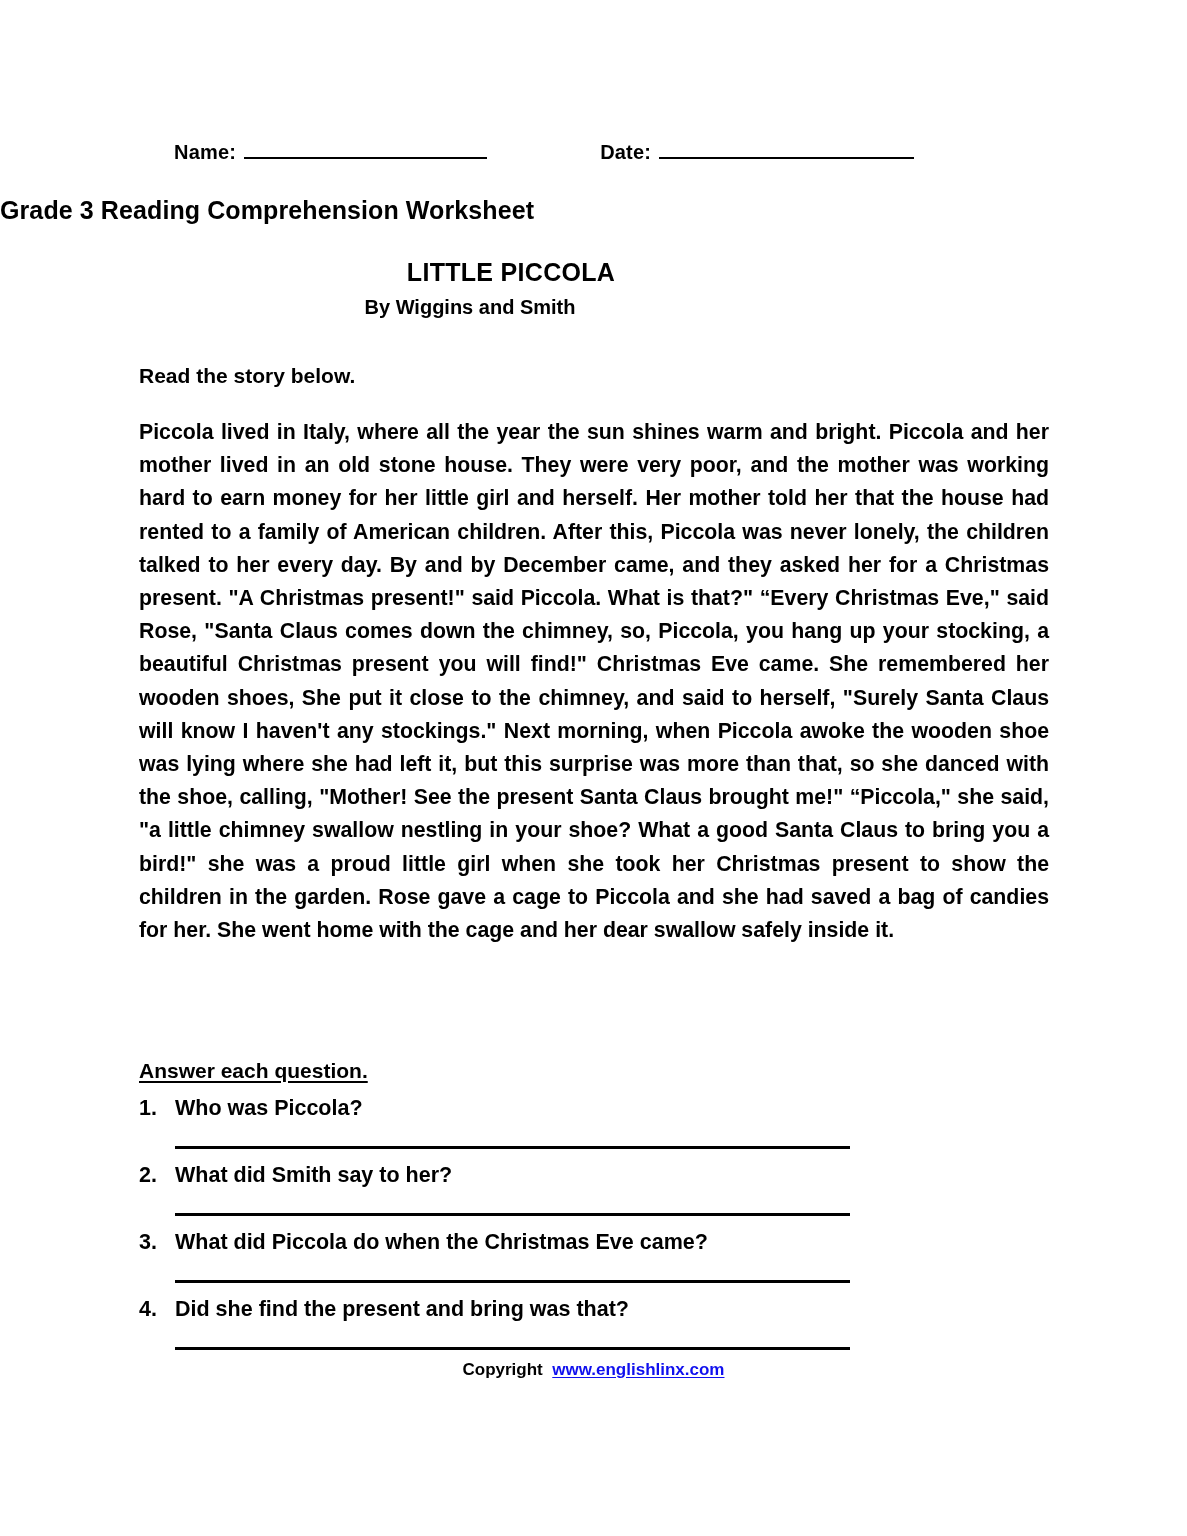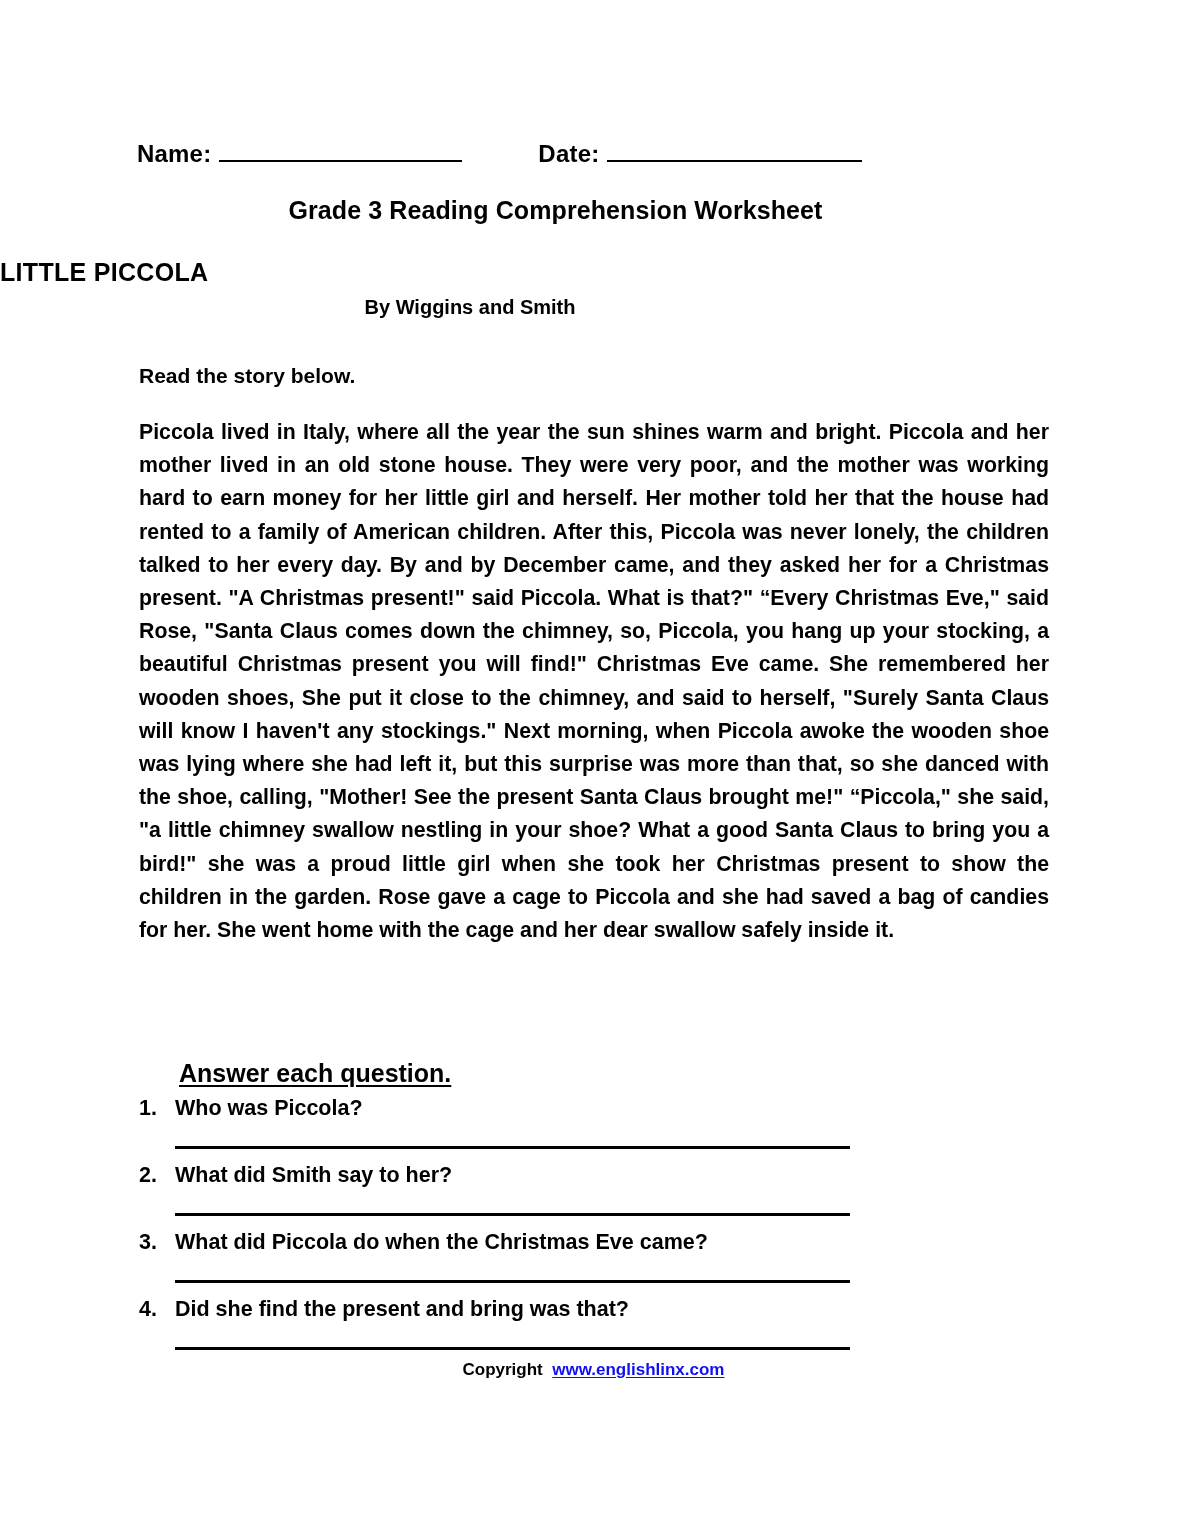--- a/index.html
+++ b/index.html
@@ -27,54 +27,55 @@
   .namedate {
     position: absolute;
     left: 137px;
     top: 140px;
     width: 910px;
     height: 30px;
     display: flex;
     align-items: baseline;
   }
   .nd-label {
-    font-size: 24px;
+    font-size: 20px;
     font-weight: bold;
     letter-spacing: .2px;
     white-space: nowrap;
+    margin-left: 37px;
   }
   .nd-rule {
     display: inline-block;
     border-bottom: 2px solid #000;
     height: 17px;
     margin-left: 8px;
   }
   .nd-name-rule { width: 243px; }
   .nd-date-rule { width: 255px; }
   .nd-spacer { flex: 0 0 76px; }
 
   
   .wk-title {
     position: absolute;
     left: 0; top: 196px;
     width: 1039px;
-    text-align: center;
+    text-align: left;
     font-size: 25px;
     font-weight: bold;
     letter-spacing: .1px;
-    margin-left: 36px;
   }
   .story-title {
     position: absolute;
     left: 0; top: 258px;
     width: 966px;
-    text-align: left;
+    text-align: center;
     font-size: 25px;
     font-weight: bold;
     letter-spacing: .3px;
+    padding-left: 28px;
   }
   .story-author {
     position: absolute;
     left: 0; top: 296px;
     width: 940px;
     text-align: center;
     font-size: 20px;
     font-weight: bold;
   }
 
@@ -101,25 +102,24 @@
     word-spacing: 0px;
     hyphens: none;
     margin-top: 20px;
   }
 
   
   .answer-heading {
     position: absolute;
     left: 139px;
     top: 1059px;
-    font-size: 25px;
+    font-size: 21px;
     font-weight: bold;
     text-decoration: underline;
     text-underline-offset: 3px;
-    margin-left: 40px;
   }
   .qlist {
     position: absolute;
     left: 139px;
     top: 1096px;
     width: 915px;
   }
   .qrow {
     position: relative;
     height: 67px;

